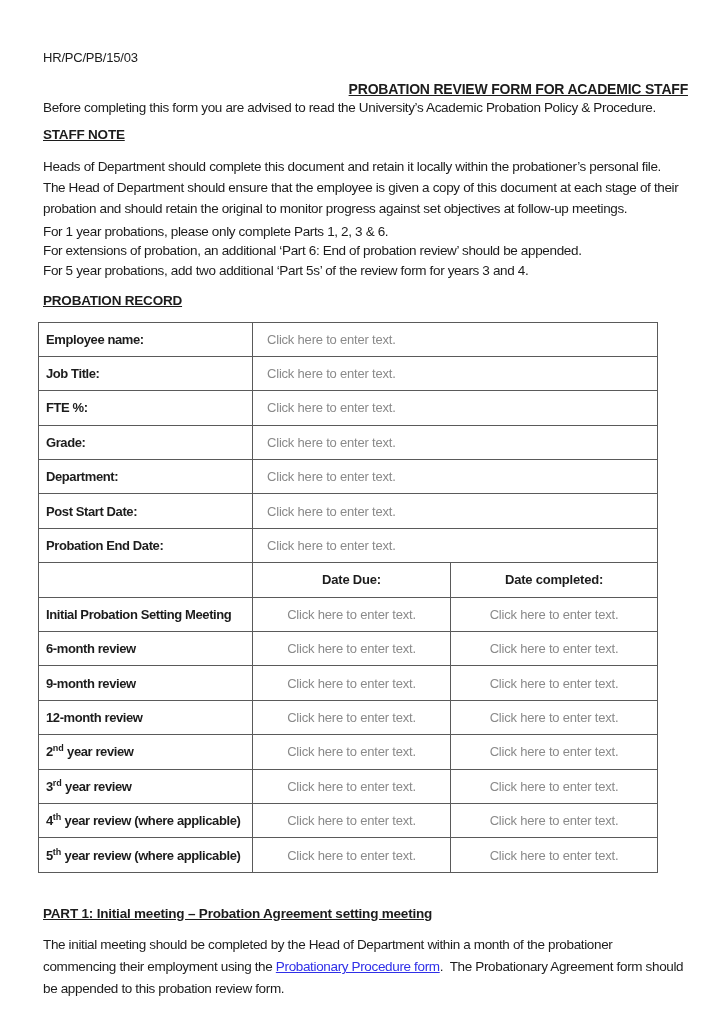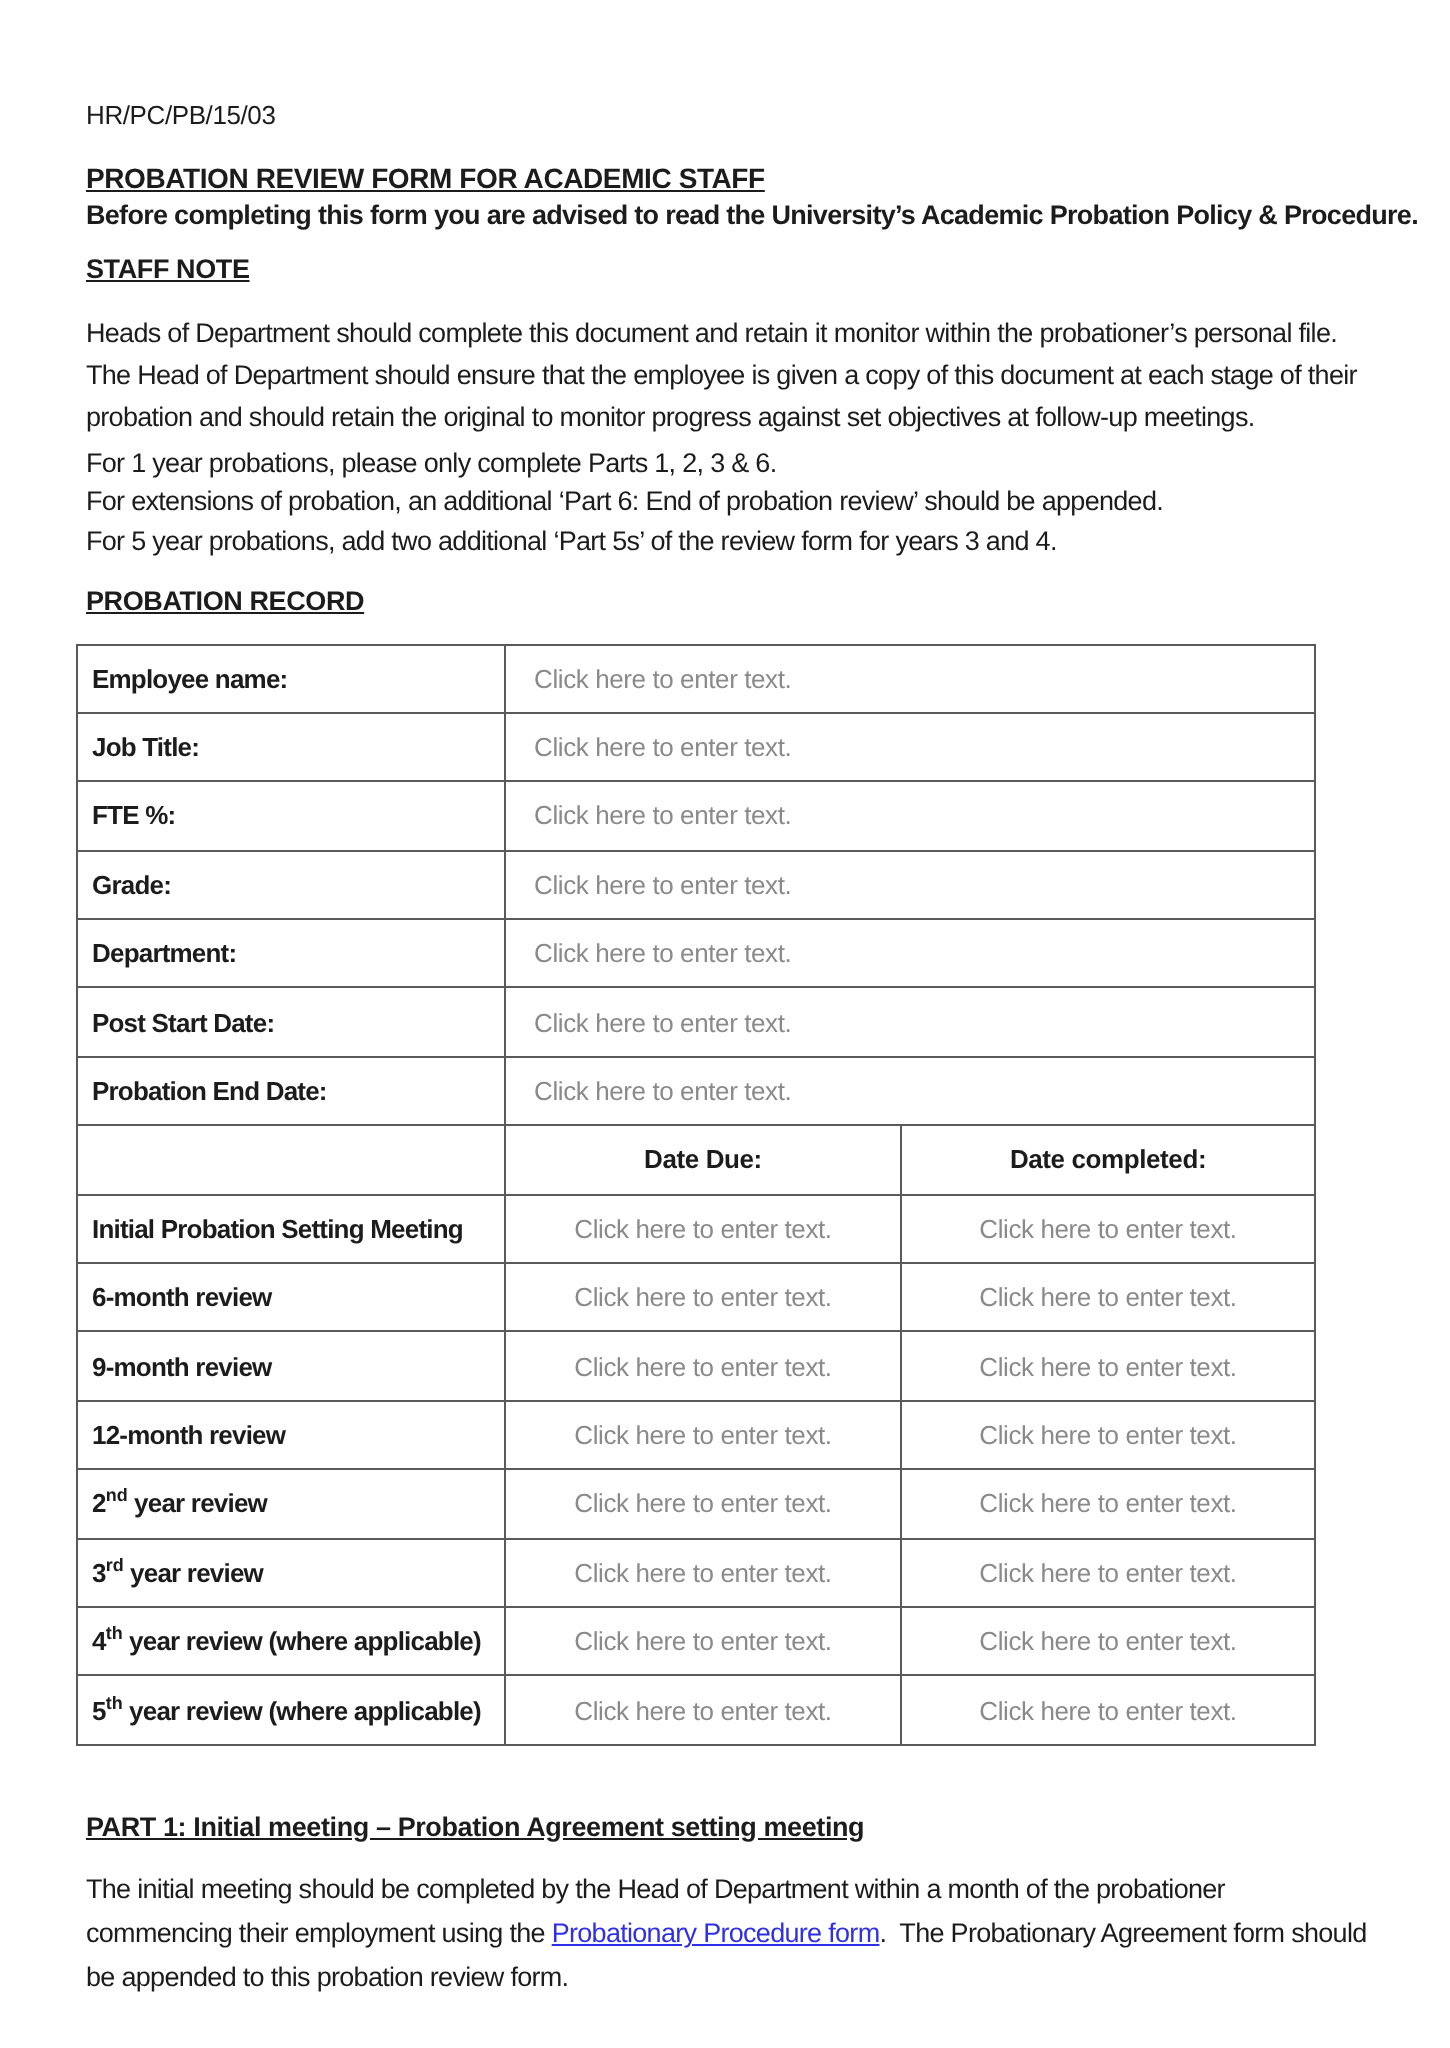--- a/index.html
+++ b/index.html
@@ -20,36 +20,36 @@
     box-sizing:border-box;
     padding:50px 37px 0 43px;
   }
   .doc-ref{
     font-size:13px;
     letter-spacing:-0.2px;
     white-space:nowrap;
   }
   .doc-title{
     margin-top:16px;
-    text-align:left;
+    text-align:right;
     font-size:14px;
     font-weight:bold;
     text-decoration:underline;
     letter-spacing:-0.2px;
     white-space:nowrap;
   }
   p.body{
     margin:0;
     font-size:13.5px;
     line-height:21px;
     letter-spacing:-0.35px;
   }
   .advisory{
     margin-top:33px;
-    font-weight:bold;
+    font-weight:normal;
     white-space:nowrap;
   }
   .subhead{
     margin-top:9px;
     font-size:13.5px;
     font-weight:bold;
     text-decoration:underline;
     letter-spacing:-0.2px;
   }
   .note-1{margin-top:7px;white-space:nowrap;}
@@ -135,21 +135,21 @@
 <div class="page">
 
   <div class="doc-ref">HR/PC/PB/15/03</div>
 
   <div class="doc-title">PROBATION REVIEW FORM FOR ACADEMIC STAFF</div>
 
   <p class="body advisory">Before completing this form you are advised to read the University’s Academic Probation Policy &amp; Procedure.</p>
 
   <p class="subhead">STAFF NOTE</p>
 
-  <p class="body note-1">Heads of Department should complete this document and retain it monitor within the probationer’s personal file.</p>
+  <p class="body note-1">Heads of Department should complete this document and retain it locally within the probationer’s personal file.</p>
 
   <p class="body note-2">The Head of Department should ensure that the employee is given a copy of this document at each stage of their probation and should retain the original to monitor progress against set objectives at follow-up meetings.</p>
 
   <div class="instructions">
     <div class="instr-line">For 1 year probations, please only complete Parts 1, 2, 3 &amp; 6.</div>
     <div class="instr-line">For extensions of probation, an additional ‘Part 6: End of probation review’ should be appended.</div>
     <div class="instr-line">For 5 year probations, add two additional ‘Part 5s’ of the review form for years 3 and 4.</div>
   </div>
 
   <p class="record-heading">PROBATION RECORD</p>

